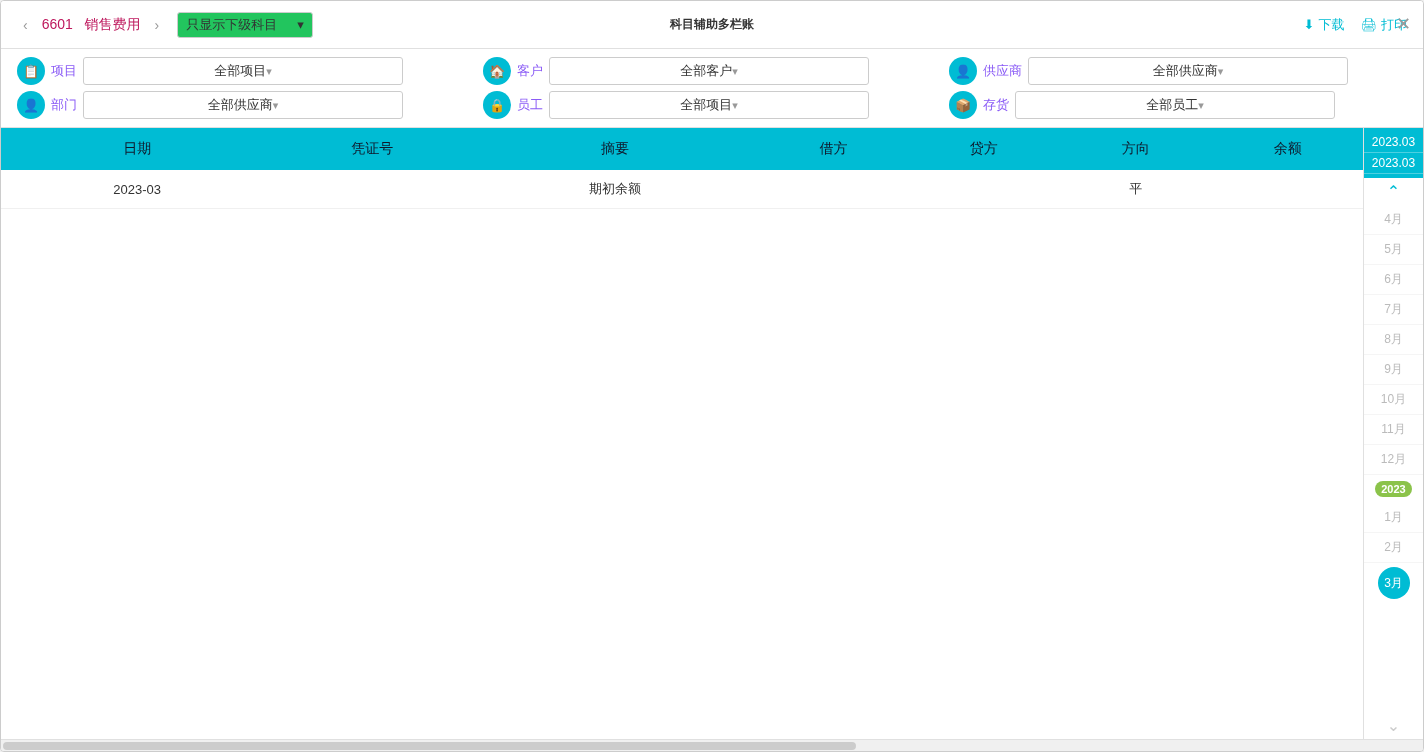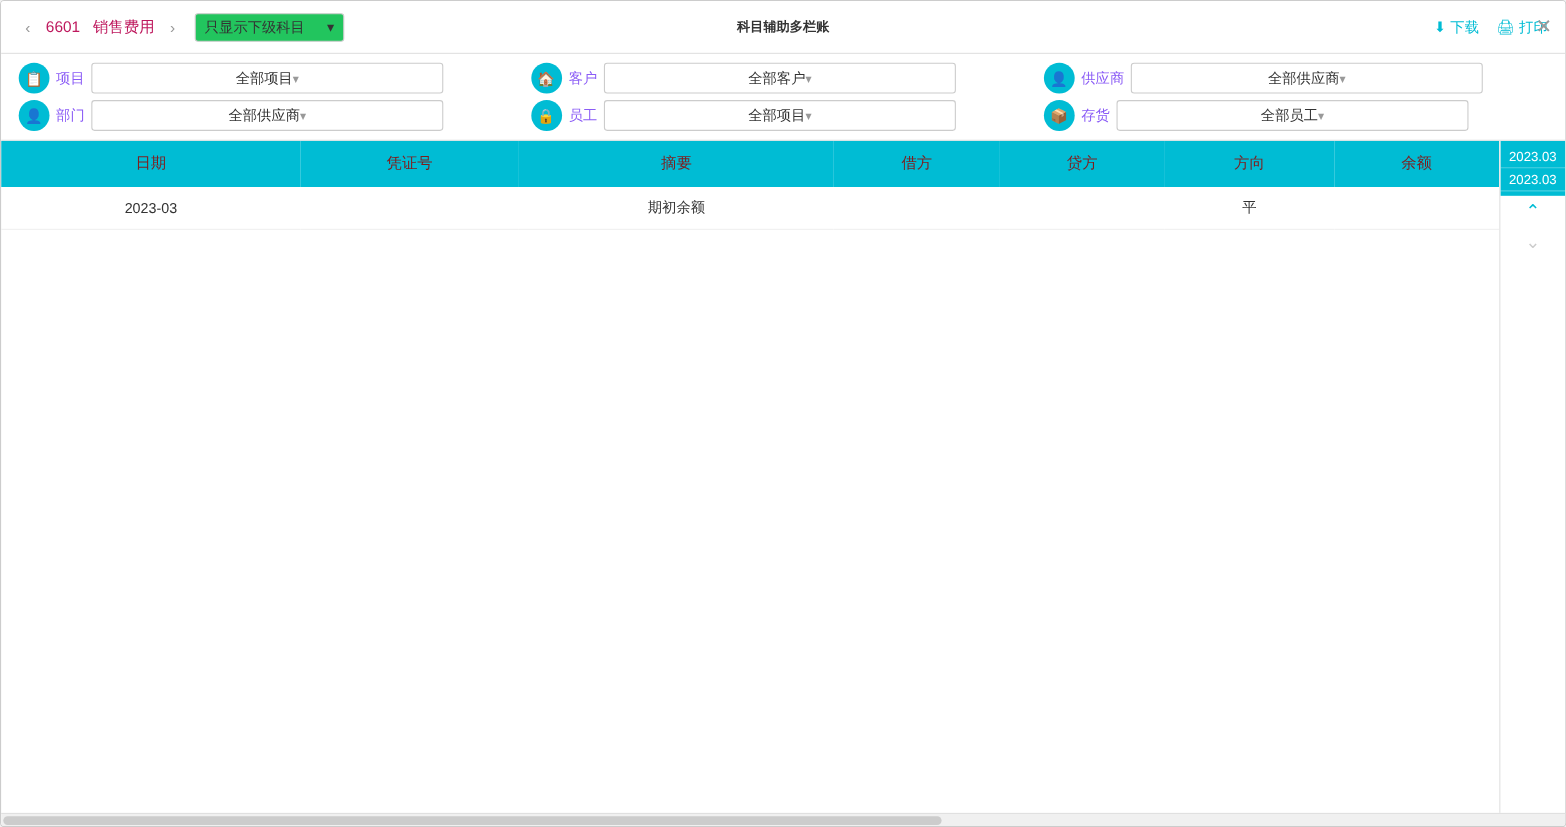--- a/index.html
+++ b/index.html
@@ -166,21 +166,21 @@
       flex: 1;
       overflow: auto;
       position: relative;
     }
     table {
       width: 100%;
       border-collapse: collapse;
     }
     thead tr {
       background: #00bcd4;
-      color: #7f1d1d;
+      color: #0f172a;
       margin-top: 22px;
     }
     thead th {
       padding: 12px 8px;
       text-align: center;
       font-weight: normal;
       font-size: 14px;
       border: none;
     }
     tbody tr td {
@@ -418,20 +418,37 @@
 
       <div class="timeline-header">
         <div class="timeline-header-item">2023.03</div>
         <div class="timeline-header-item">2023.03</div>
       </div>
 
       <div class="timeline-scroll-up">
         <span class="chevron-icon active">⌃</span>
       </div>
 
+      <div class="timeline-items" id="timeline-items">
+      <div class="timeline-item">4月</div>
+          <div class="timeline-item">5月</div>
+          <div class="timeline-item">6月</div>
+          <div class="timeline-item">7月</div>
+          <div class="timeline-item">8月</div>
+          <div class="timeline-item">9月</div>
+          <div class="timeline-item">10月</div>
+          <div class="timeline-item">11月</div>
+          <div class="timeline-item">12月</div>
+          <div style="text-align: center; padding: 3px 0px;"><span class="timeline-year-badge">2023</span></div>
+          <div class="timeline-item">1月</div>
+          <div class="timeline-item">2月</div>
+          <div style="display: flex; justify-content: center; padding: 2px 0px;">
+            <div class="timeline-item active">3月</div>
+          </div>
+        </div>
 
       <div class="timeline-scroll-down">
         <span class="chevron-icon">⌄</span>
       </div>
     </div>
   </div>
 
   <div class="h-scrollbar">
     <div class="h-scrollbar-thumb"></div>
   </div>

